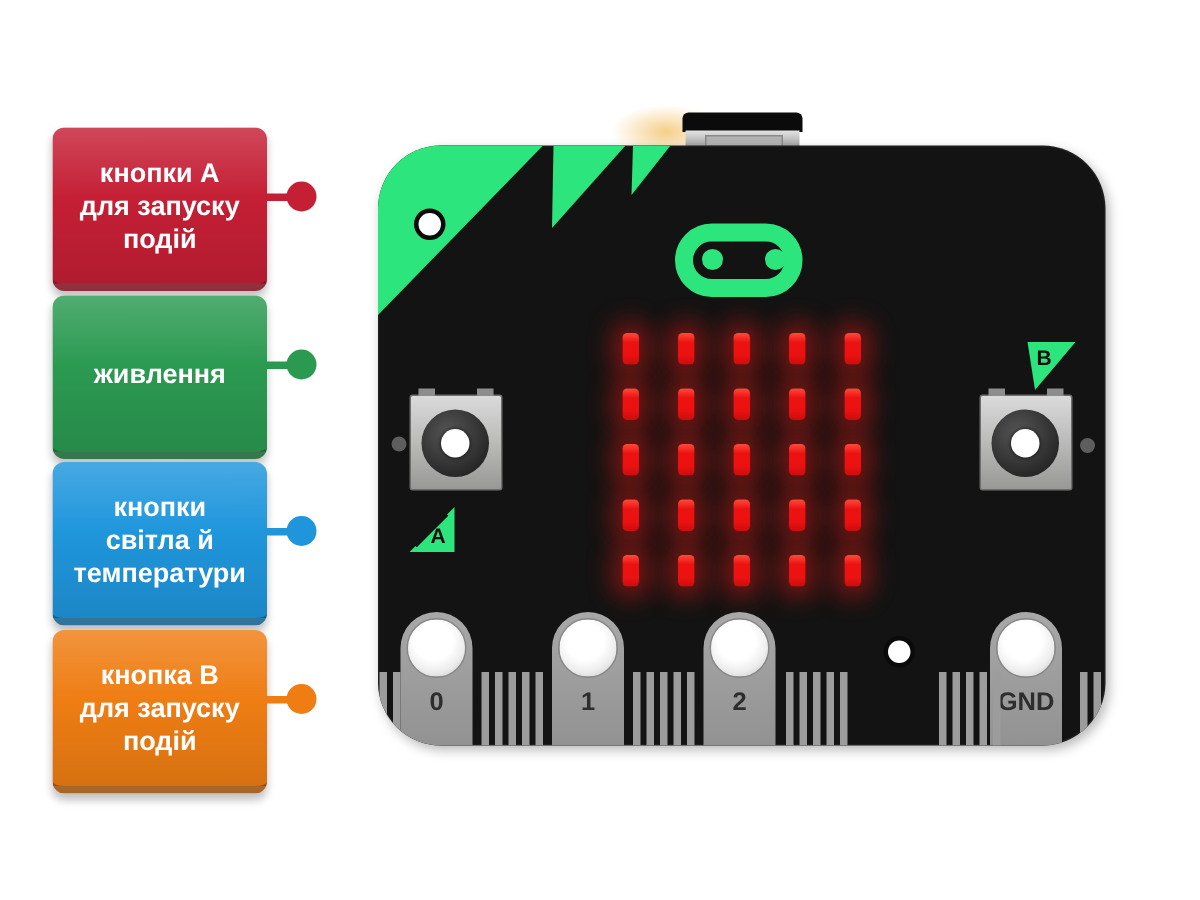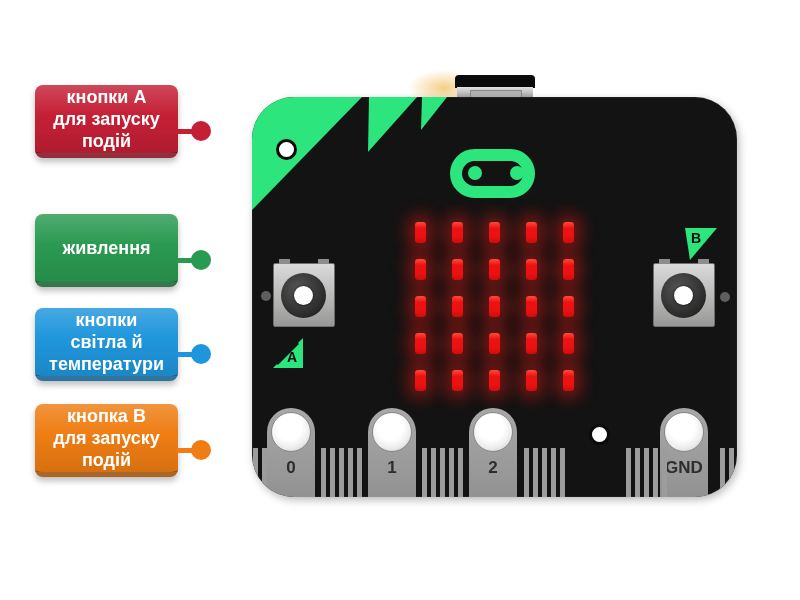--- a/index.html
+++ b/index.html
@@ -3,21 +3,21 @@
 <meta charset="utf-8">
 <style>
   html,body{margin:0;padding:0;}
   body{width:800px;height:600px;background:#ffffff;overflow:hidden;
        font-family:"Liberation Sans","DejaVu Sans",sans-serif;}
   .stage{position:relative;width:800px;height:600px;background:#ffffff;}
 
   
   .label-row{position:absolute;left:35px;width:230px;height:97px;}
   .label-box{
-    position:absolute;left:0;top:0;width:143px;height:73px;box-sizing:border-box;
+    position:absolute;left:0;top:0;width:143px;height:109px;box-sizing:border-box;
     border-radius:8px;
     background:linear-gradient(180deg,rgba(255,255,255,.18),rgba(255,255,255,0) 45%,rgba(0,0,0,.10)),var(--c,#888);
     border-bottom:5px solid rgba(0,0,0,.30);
     box-shadow:0 4px 6px rgba(0,0,0,.25);
     display:flex;align-items:center;justify-content:center;
     color:#fff;font-weight:bold;font-size:18px;line-height:22px;
     text-align:center;padding:0 16px;cursor:grab;
   }
   .stub{position:absolute;left:142px;top:44px;width:25px;height:5px;background:var(--c,#888);}
   .ldot{position:absolute;left:156px;top:36px;width:20px;height:20px;border-radius:50%;background:var(--c,#888);}
@@ -83,31 +83,31 @@
 </head>
 <body>
 
 <div class="stage">
 
   <div class="label-row" style="top: 85px; --c: #c51f35;">
     <div class="label-box">кнопки А для запуску подій</div>
     <div class="stub"></div>
     <div class="ldot"></div>
   </div>
-  <div class="label-row" style="top: 214px; --c: #2b9a51;">
+  <div class="label-row" style="top: 197px; --c: #2b9a51;">
     <div class="label-box">живлення</div>
     <div class="stub"></div>
     <div class="ldot"></div>
   </div>
   <div class="label-row" style="top: 308px; --c: #1f96dc;">
     <div class="label-box">кнопки світла й температури</div>
     <div class="stub"></div>
     <div class="ldot"></div>
   </div>
-  <div class="label-row" style="top: 404px; --c: #ef7d13;">
+  <div class="label-row" style="top: 420px; --c: #ef7d13;">
     <div class="label-box">кнопка В для запуску подій</div>
     <div class="stub"></div>
     <div class="ldot"></div>
   </div>
 
   <div class="glow"></div>
   <div class="usb-black"></div>
   <div class="usb-metal"></div>
   <div class="usb-slot"></div>
 

